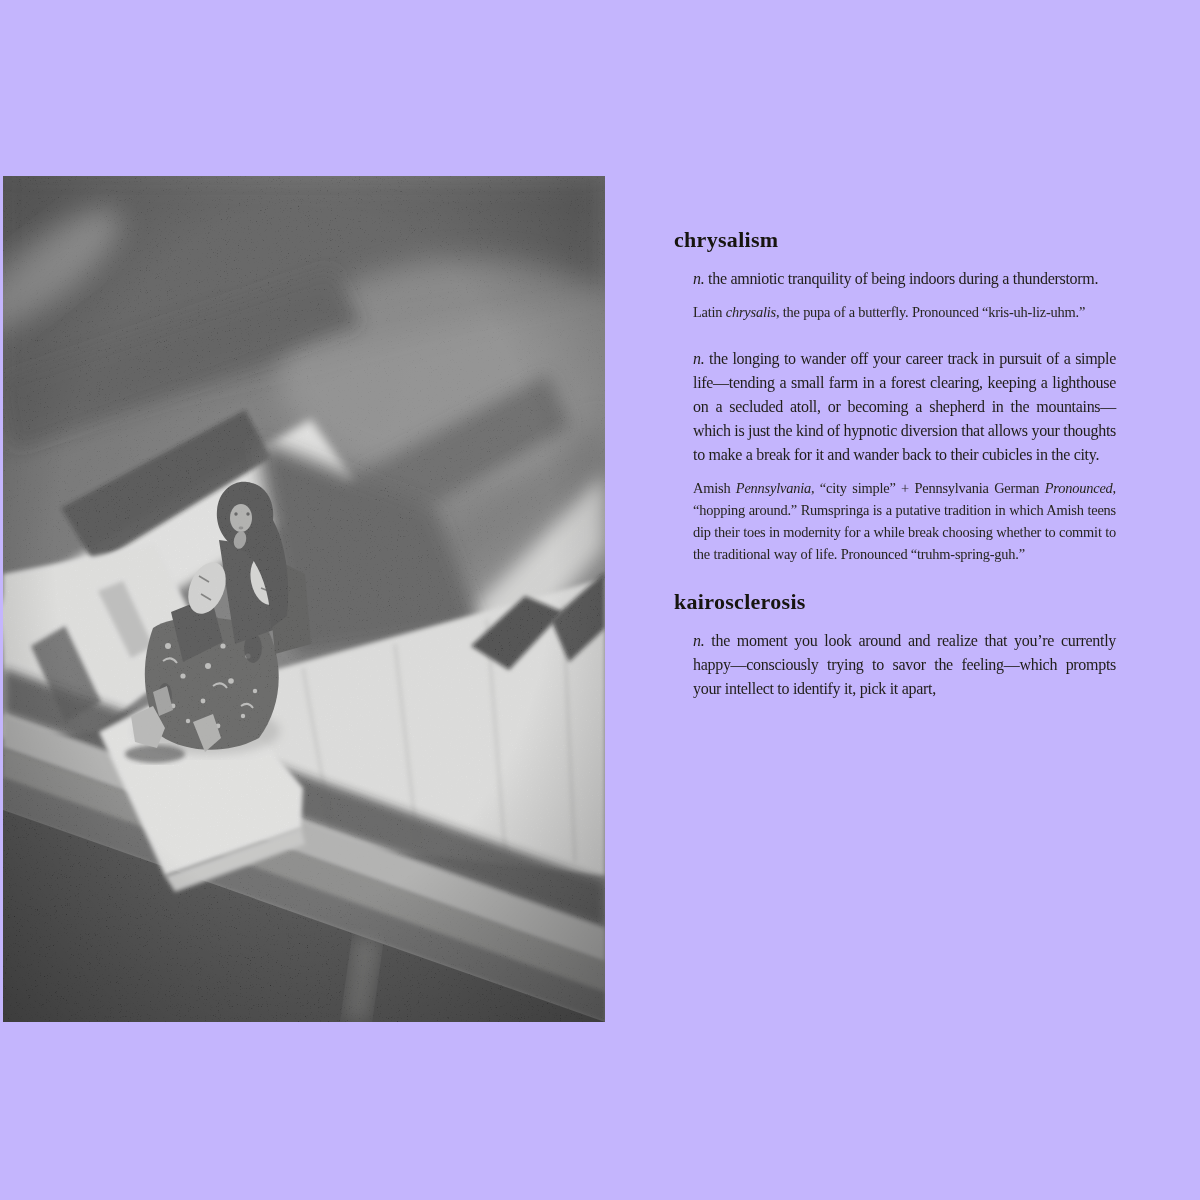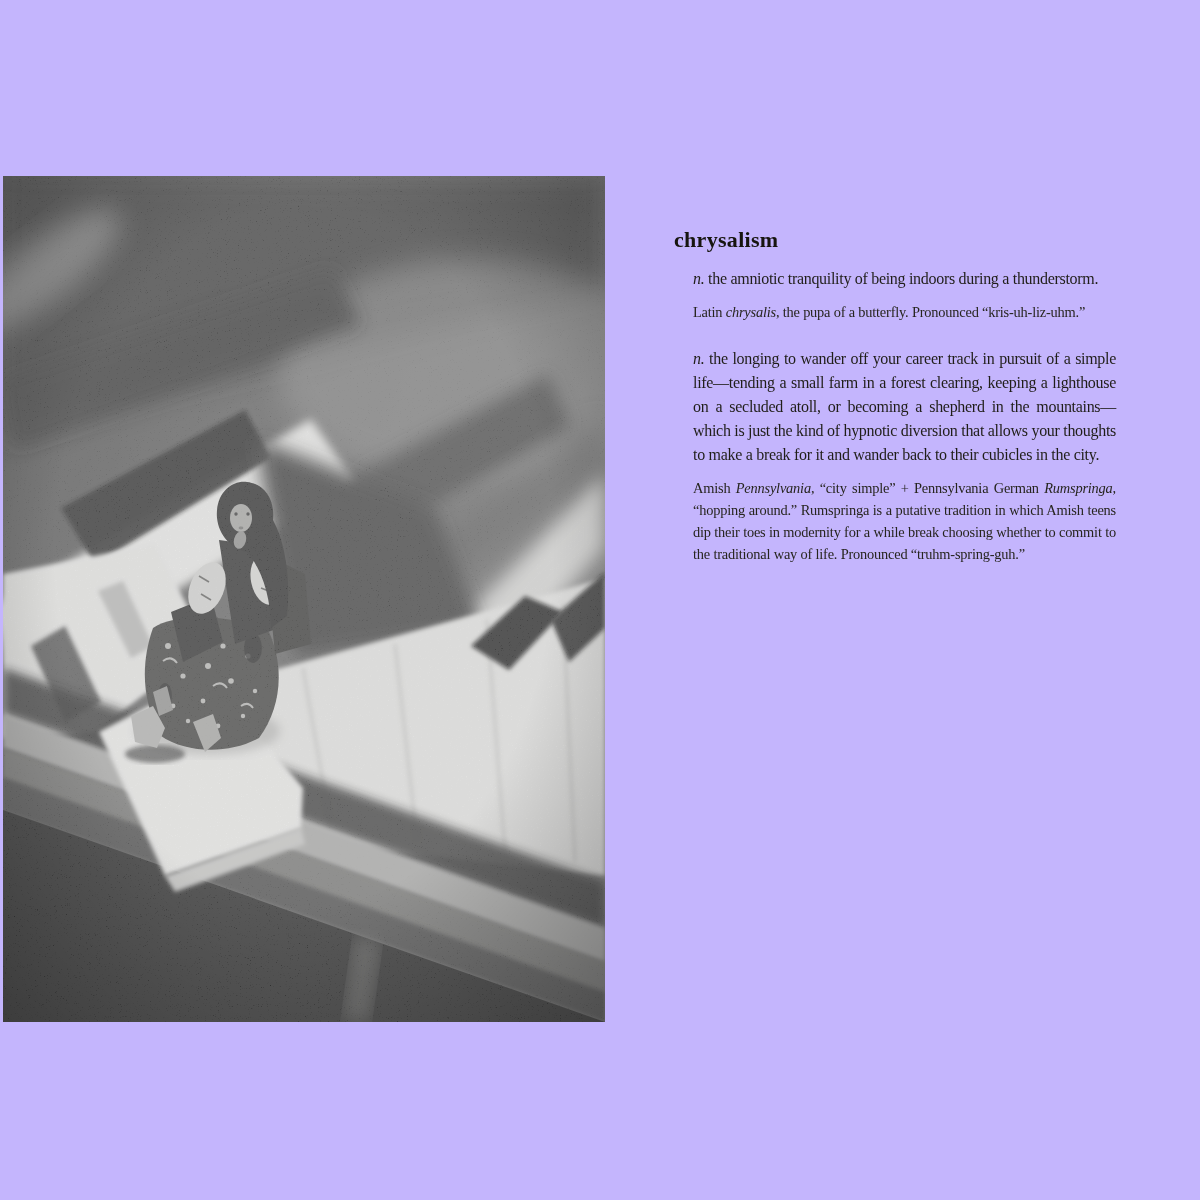--- a/index.html
+++ b/index.html
@@ -166,18 +166,23 @@
   <main class="text-col">
     <div id="entries">
   <section class="entry">
     <h2 class="headword">chrysalism</h2>
     <p class="definition"><i class="pos">n.</i><span> the amniotic tranquility of being indoors during a thunderstorm.</span></p>
     <p class="etymology"><span>Latin </span><i>chrysalis</i><span>, the pupa of a butterfly. Pronounced “kris-uh-liz-uhm.”</span></p>
   </section>
 
   <section class="entry">
     <p class="definition"><i class="pos">n.</i><span> the longing to wander off your career track in pursuit of a simple life—tending a small farm in a forest clearing, keeping a lighthouse on a secluded atoll, or becoming a shepherd in the mountains—which is just the kind of hypnotic diversion that allows your thoughts to make a break for it and wander back to their cubicles in the city.</span></p>
-    <p class="etymology"><span>Amish </span><i>Pennsylvania</i><span>, “city simple” + Pennsylvania German </span><i>Rumspringa</i><span>, “hopping around.” Rumspringa is a putative tradition in which Amish teens dip their toes in modernity for a while break choosing whether to commit to the traditional way of life. Pronounced “truhm-spring-guh.”</span></p>
+    <p class="etymology"><span>Amish </span><i>Pennsylvania</i><span>, “city simple” + Pennsylvania German </span><i>Pronounced</i><span>, “hopping around.” Rumspringa is a putative tradition in which Amish teens dip their toes in modernity for a while break choosing whether to commit to the traditional way of life. Pronounced “truhm-spring-guh.”</span></p>
   </section>
 
+  <section class="entry">
+    <h2 class="headword">kairosclerosis</h2>
+    <p class="definition"><i class="pos">n.</i><span> the moment you look around and realize that you’re currently happy—consciously trying to savor the feeling—which prompts your intellect to identify it, pick it apart,</span></p>
+
+  </section>
 </div>
   </main>
 </div>
 
 </body></html>

